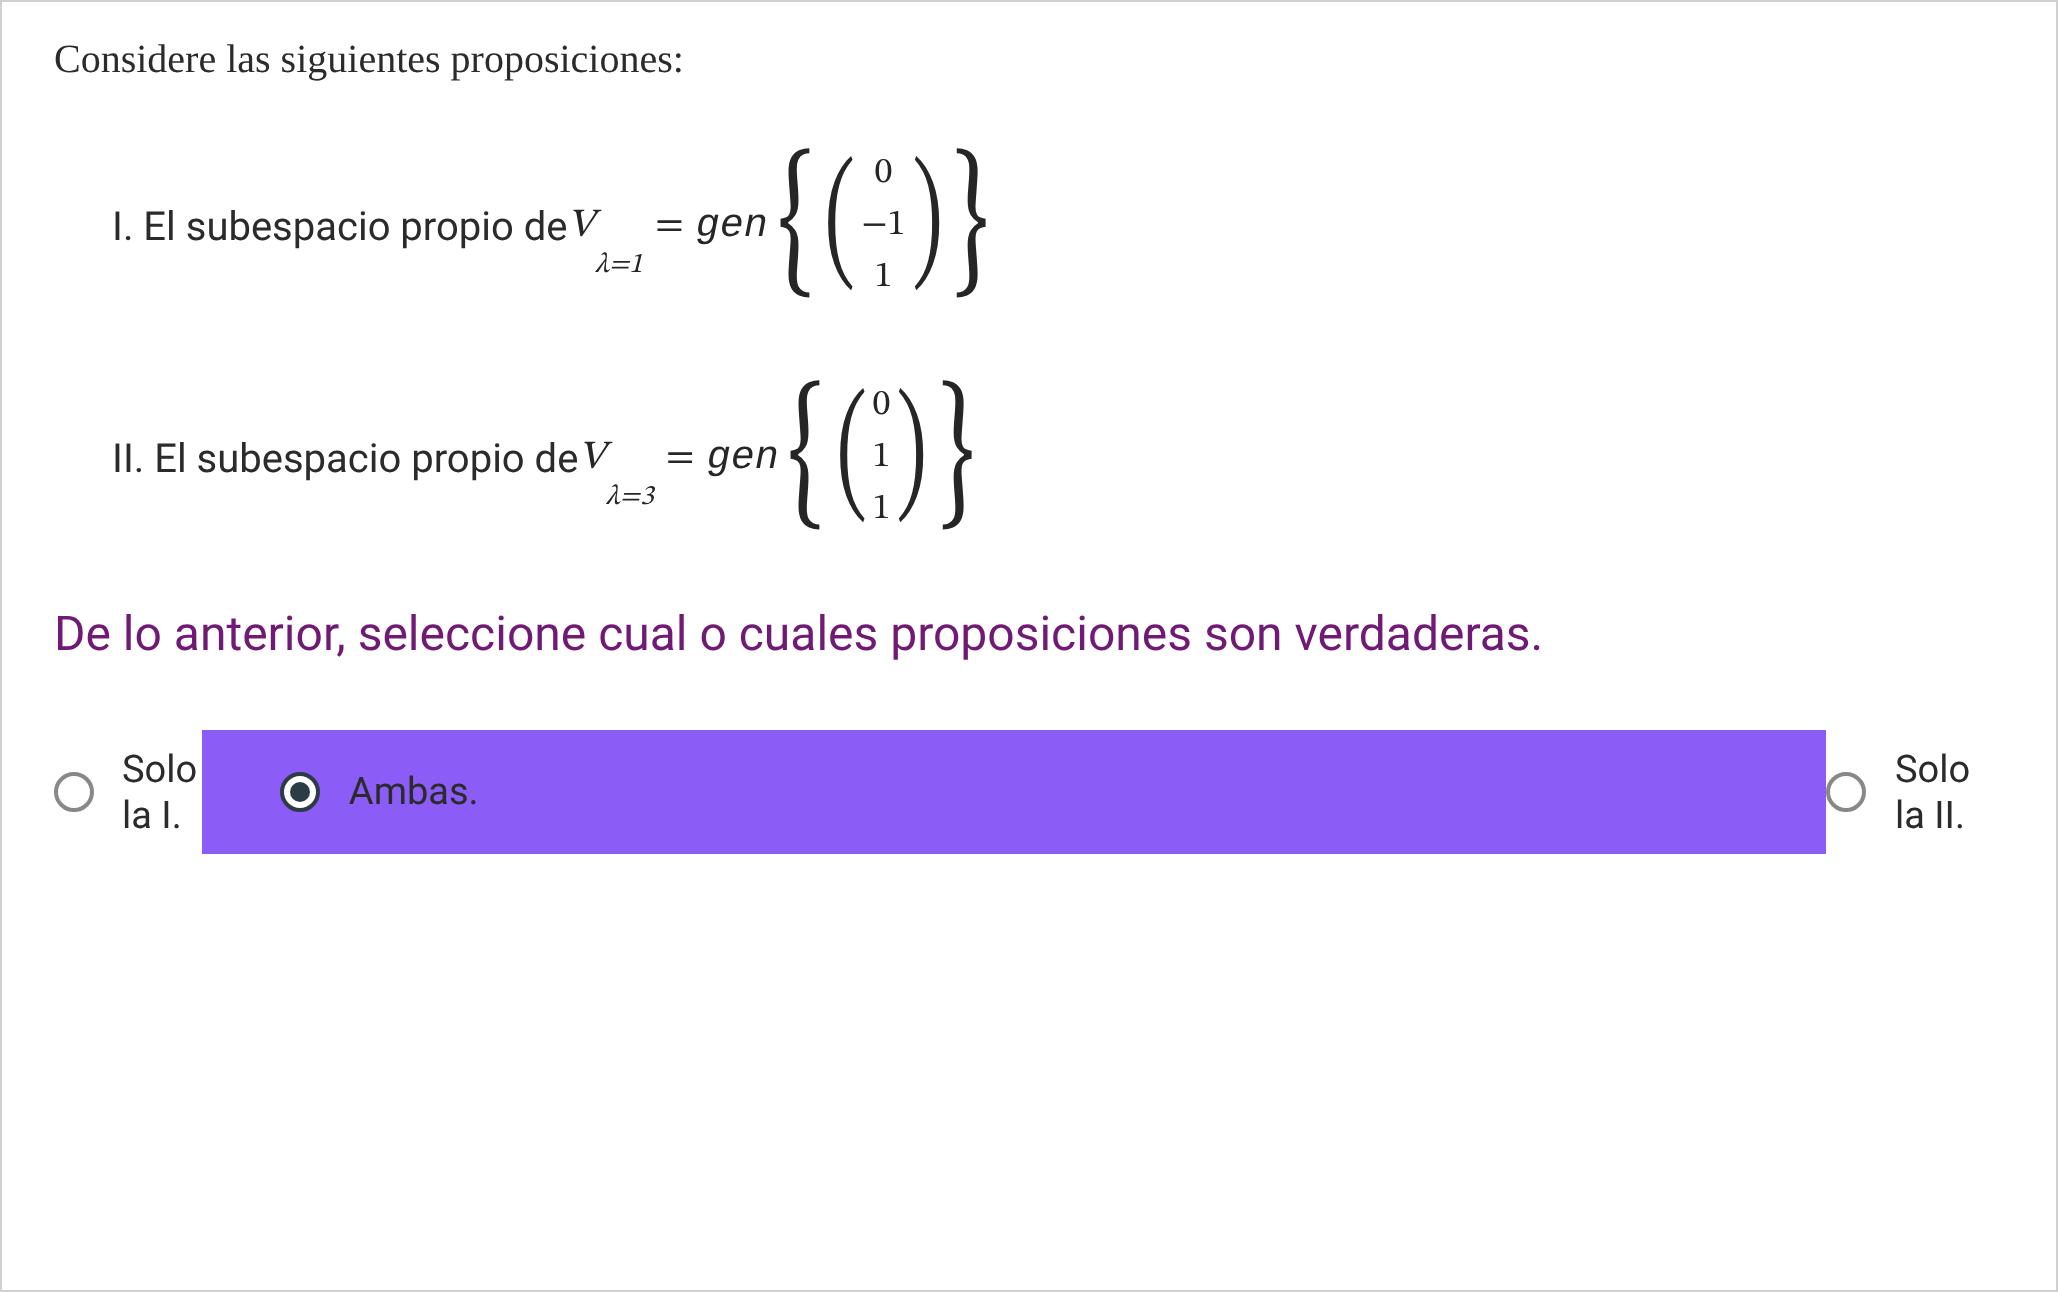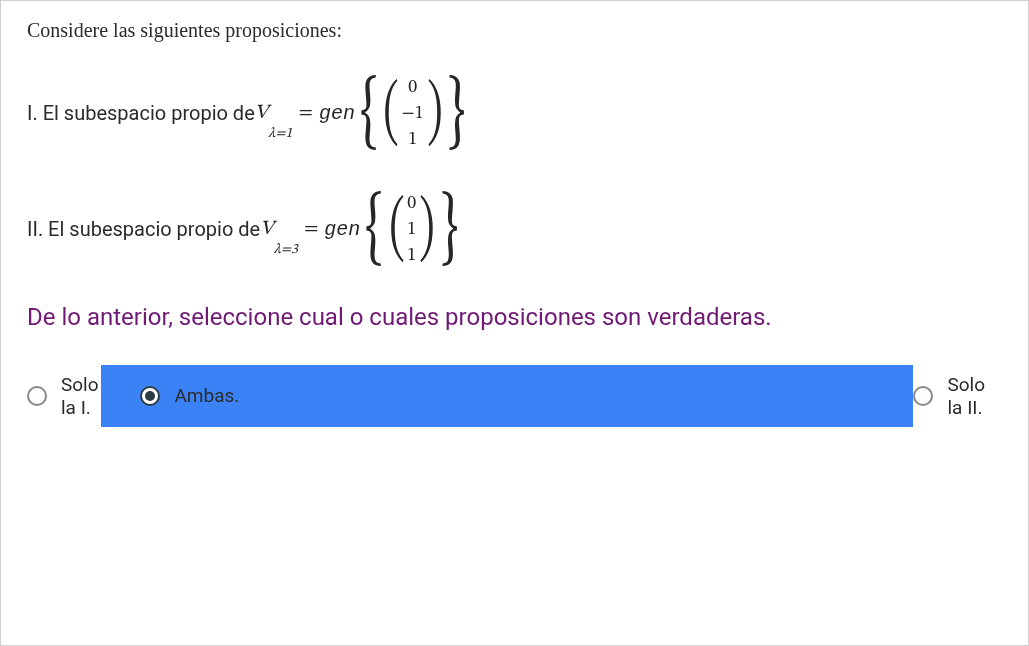--- a/index.html
+++ b/index.html
@@ -20,20 +20,21 @@
       font-family: Liberation Serif, serif;
     }
     .prop-row {
       display: flex;
       align-items: center;
       margin-bottom: 30px;
     }
     .prop-text {
       font-size: 20px;
       color: #2b2b2b;
+      margin-left: 29px;
     }
     .math {
       display: inline-flex;
       align-items: center;
       font-family: "Cambria Math", "STIX Two Math", serif;
     }
     .var-v {
       font-style: italic;
       font-family: "Cambria Math", "STIX Two Math", serif;
       font-size: 20px;
@@ -95,21 +96,21 @@
     .option {
       display: flex;
       align-items: center;
       padding: 8px 0 8px 10px;
       margin-left: -10px;
       cursor: pointer;
       font-size: 19px;
       color: #2b2b2b;
     }
     .option.selected {
-      background: #3b82f6;
+      background: #8b5cf6;
       width: calc(100% + 36px);
       padding-left: 39px;
     }
     .radio {
       width: 20px;
       height: 20px;
       border: 2px solid #888;
       border-radius: 50%;
       margin-right: 14px;
       display: inline-flex;

